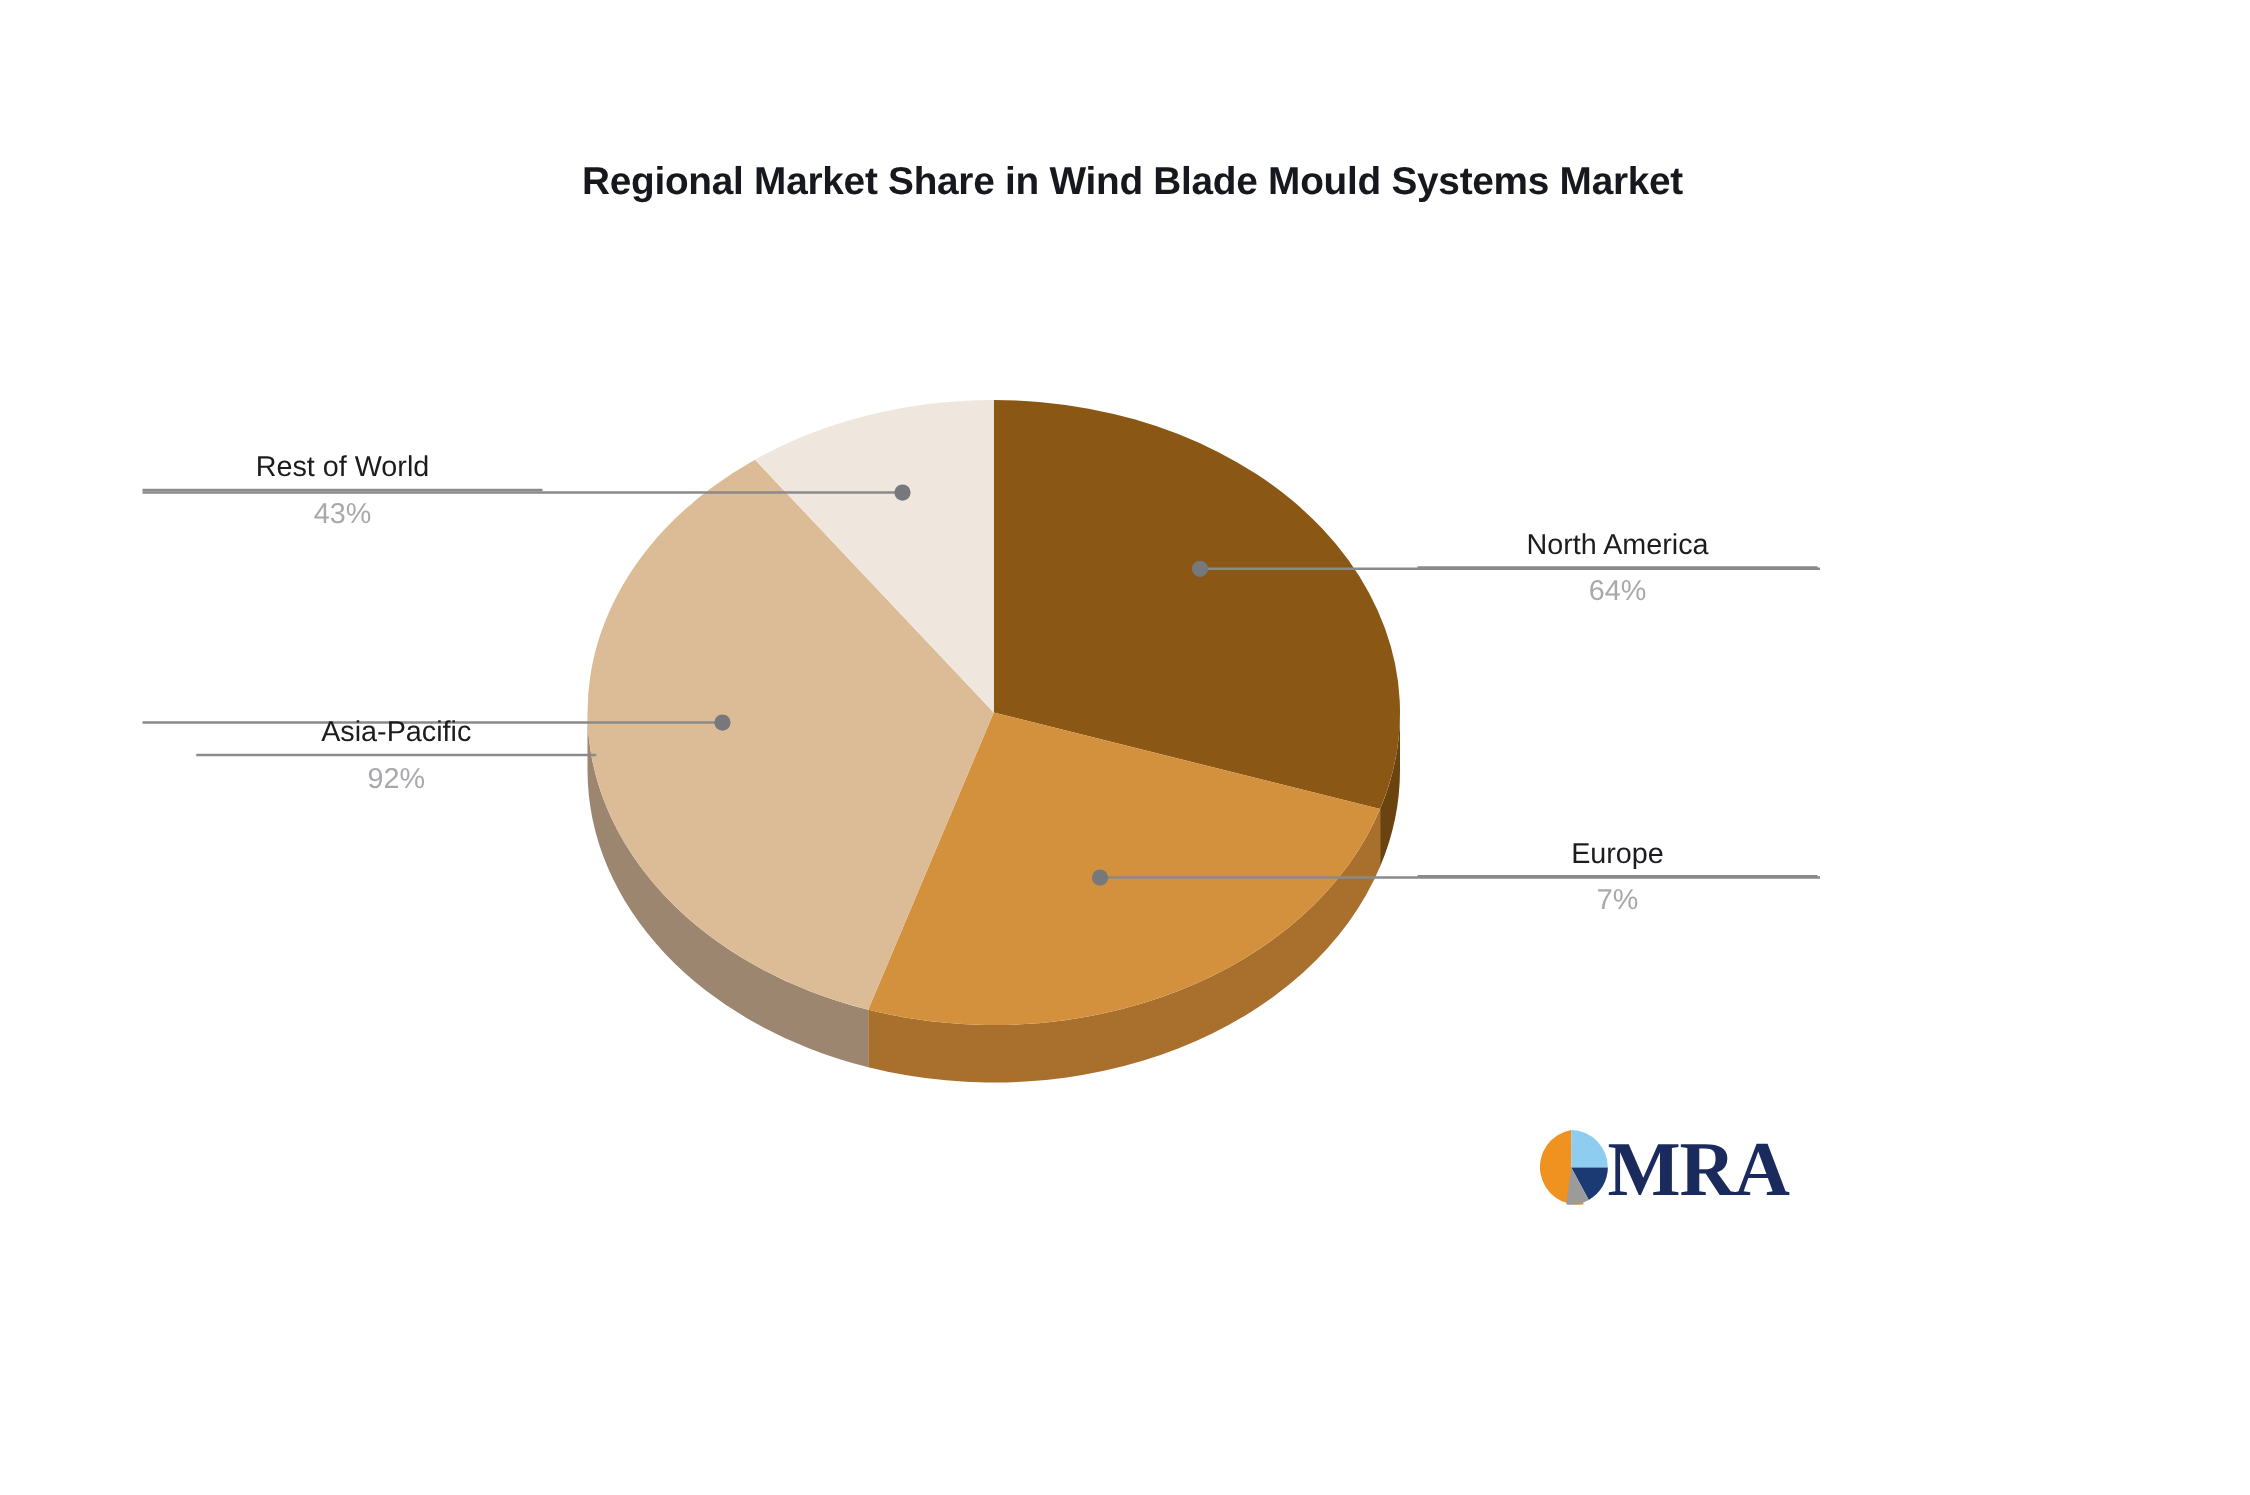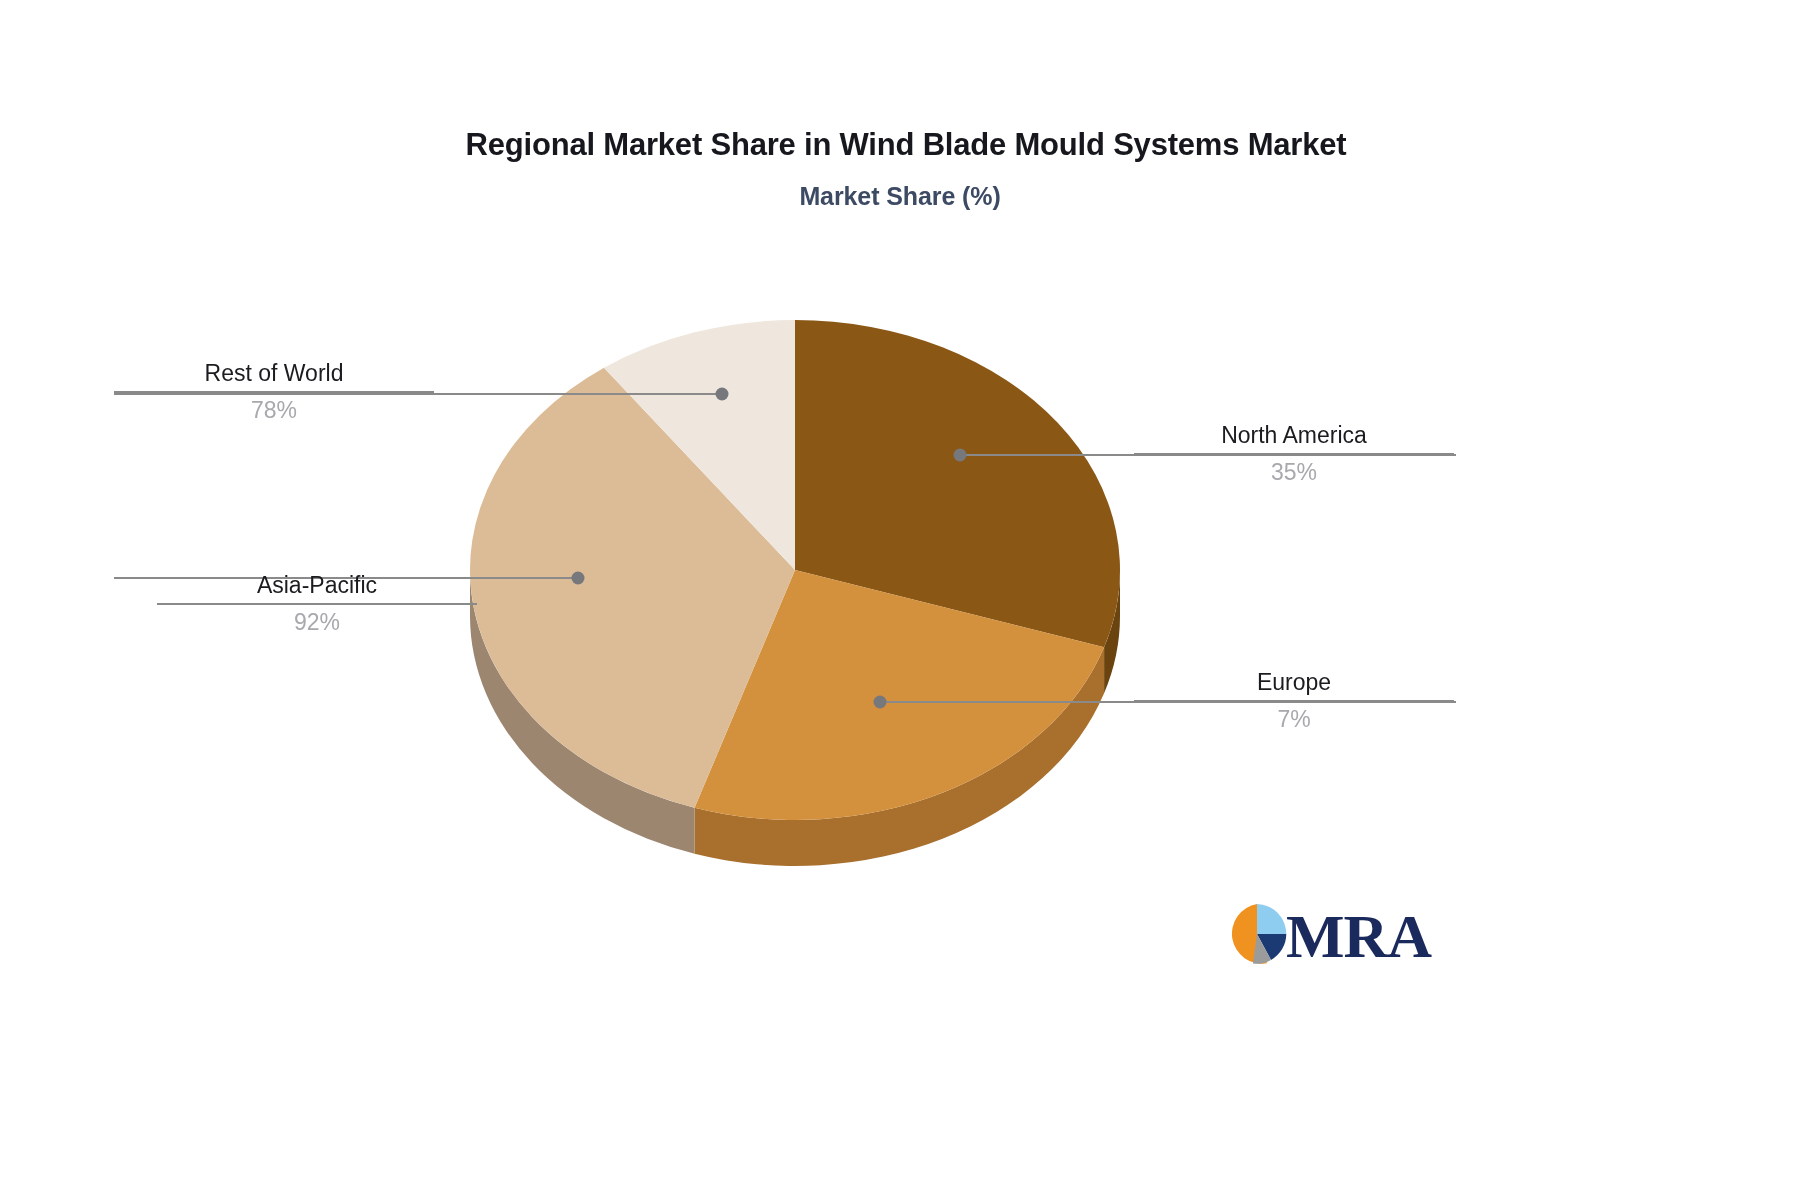--- a/index.html
+++ b/index.html
@@ -109,21 +109,20 @@
     line-height: 1;
   }
 </style>
 </head>
 <body>
 
 <div id="chart-root">
 
   <div class="title-block">
     <div class="chart-title">Regional Market Share in Wind Blade Mould Systems Market</div>
-    <div class="chart-subtitle">Market Share (%)</div>
   </div>
 
   <div id="pie-wrap">
     <svg id="pie-svg" width="1800" height="1196" viewBox="0 0 1800 1196">
 
       <g>
           <path d="M 1120 570 A 325 250 0 0 1 1104.093367795925 647.2542485937369 L 1104.093367795925 693.2542485937369 A 325 250 0 0 0 1120 616 Z" fill="#6b430f"></path>
           <path d="M 1104.093367795925 647.2542485937369 A 325 250 0 0 1 694.569476828142 807.7641290737884 L 694.569476828142 853.7641290737884 A 325 250 0 0 0 1104.093367795925 693.2542485937369 Z" fill="#a86f2d"></path>
           <path d="M 694.569476828142 807.7641290737884 A 325 250 0 0 1 470 570 L 470 616 A 325 250 0 0 0 694.569476828142 853.7641290737884 Z" fill="#9d8670"></path>
         </g>
@@ -150,33 +149,33 @@
         <circle cx="880" cy="702" r="6.5"></circle>
         <circle cx="578" cy="578" r="6.5"></circle>
         <circle cx="722" cy="394" r="6.5"></circle>
       </g>
     </svg>
   </div>
 
   <div class="callout left" id="callout-rest-of-world">
     <div class="name">Rest of World</div>
     <div class="rule"></div>
-    <div class="pct">78%</div>
+    <div class="pct">43%</div>
   </div>
 
   <div class="callout left" id="callout-asia-pacific">
     <div class="name">Asia-Pacific</div>
     <div class="rule"></div>
     <div class="pct">92%</div>
   </div>
 
   <div class="callout right" id="callout-north-america">
     <div class="name">North America</div>
     <div class="rule"></div>
-    <div class="pct">35%</div>
+    <div class="pct">64%</div>
   </div>
 
   <div class="callout right" id="callout-europe">
     <div class="name">Europe</div>
     <div class="rule"></div>
     <div class="pct">7%</div>
   </div>
 
   <div id="brand-logo">
     <span class="logo-mark">

